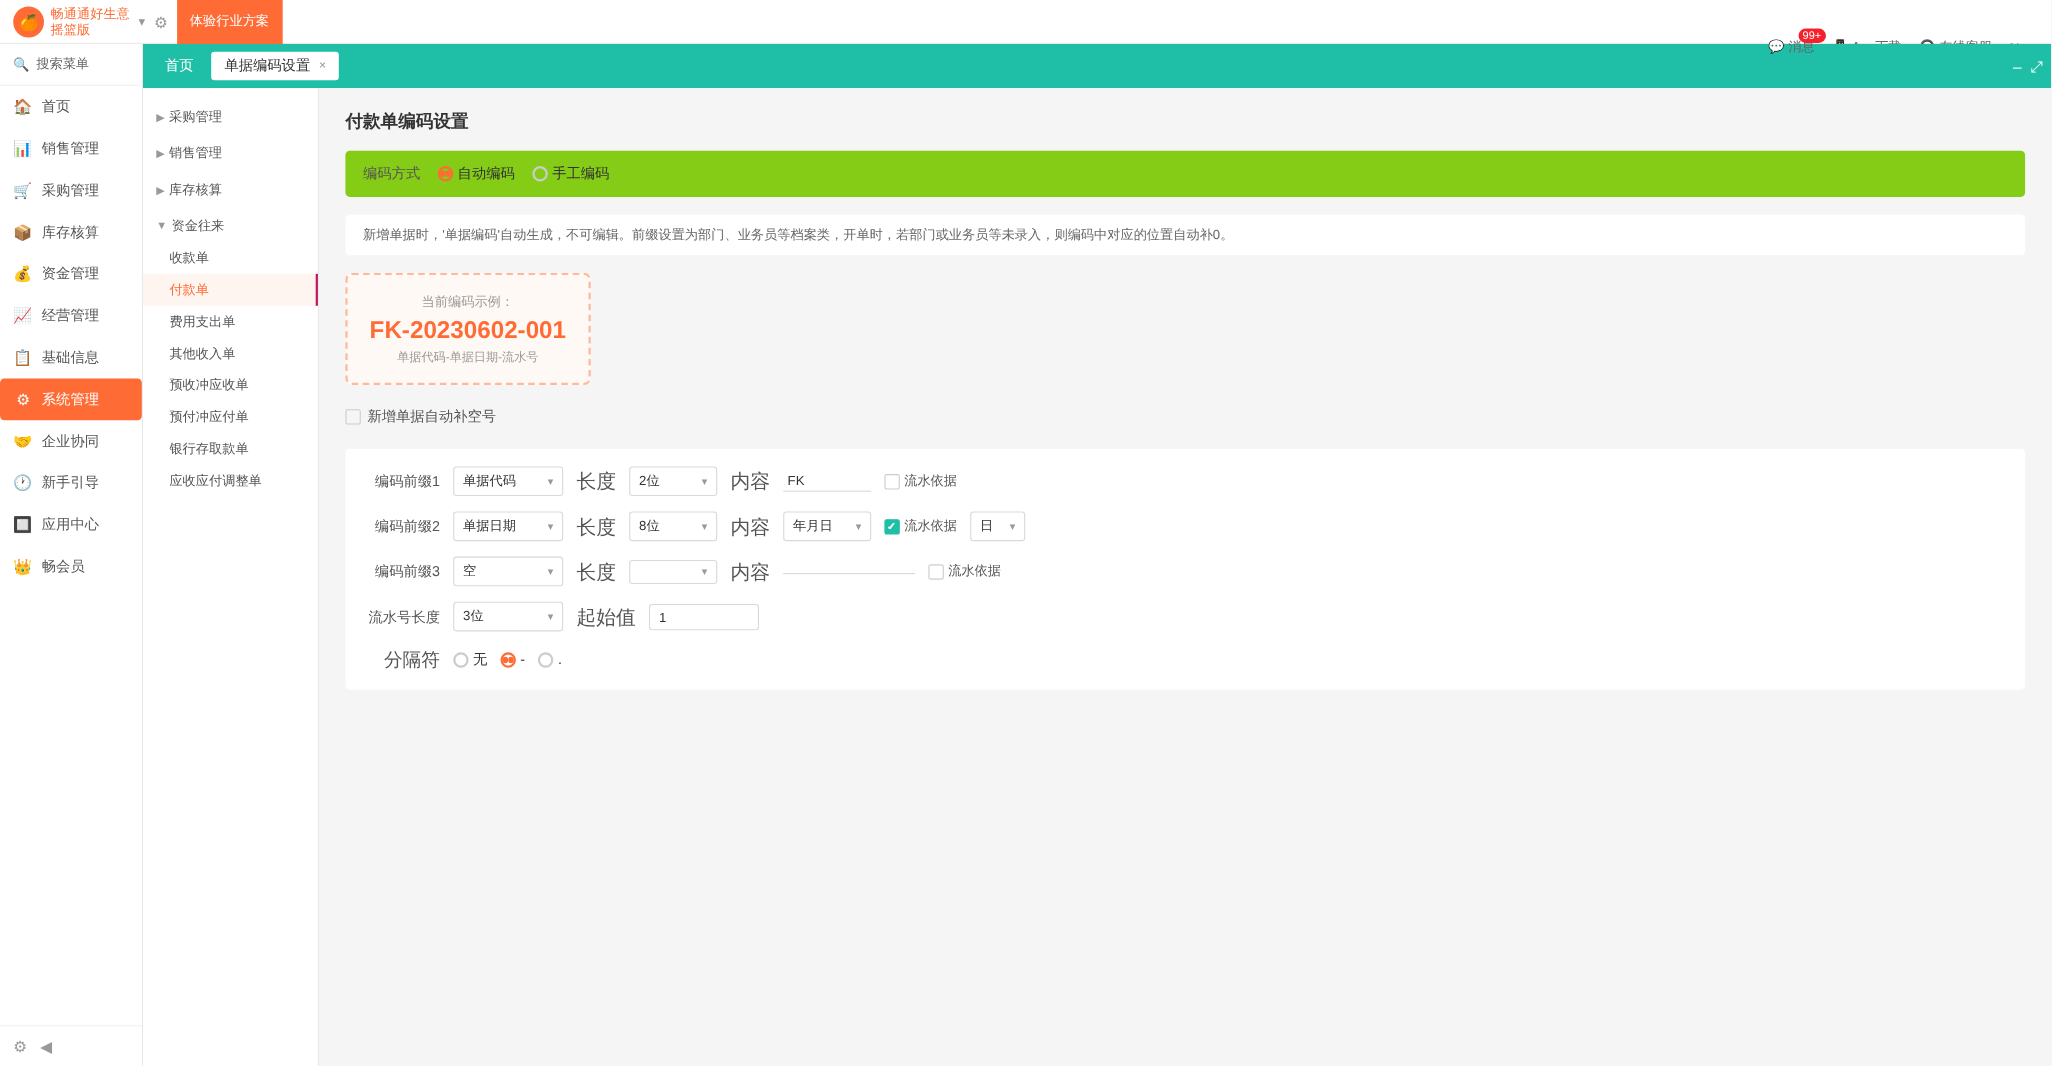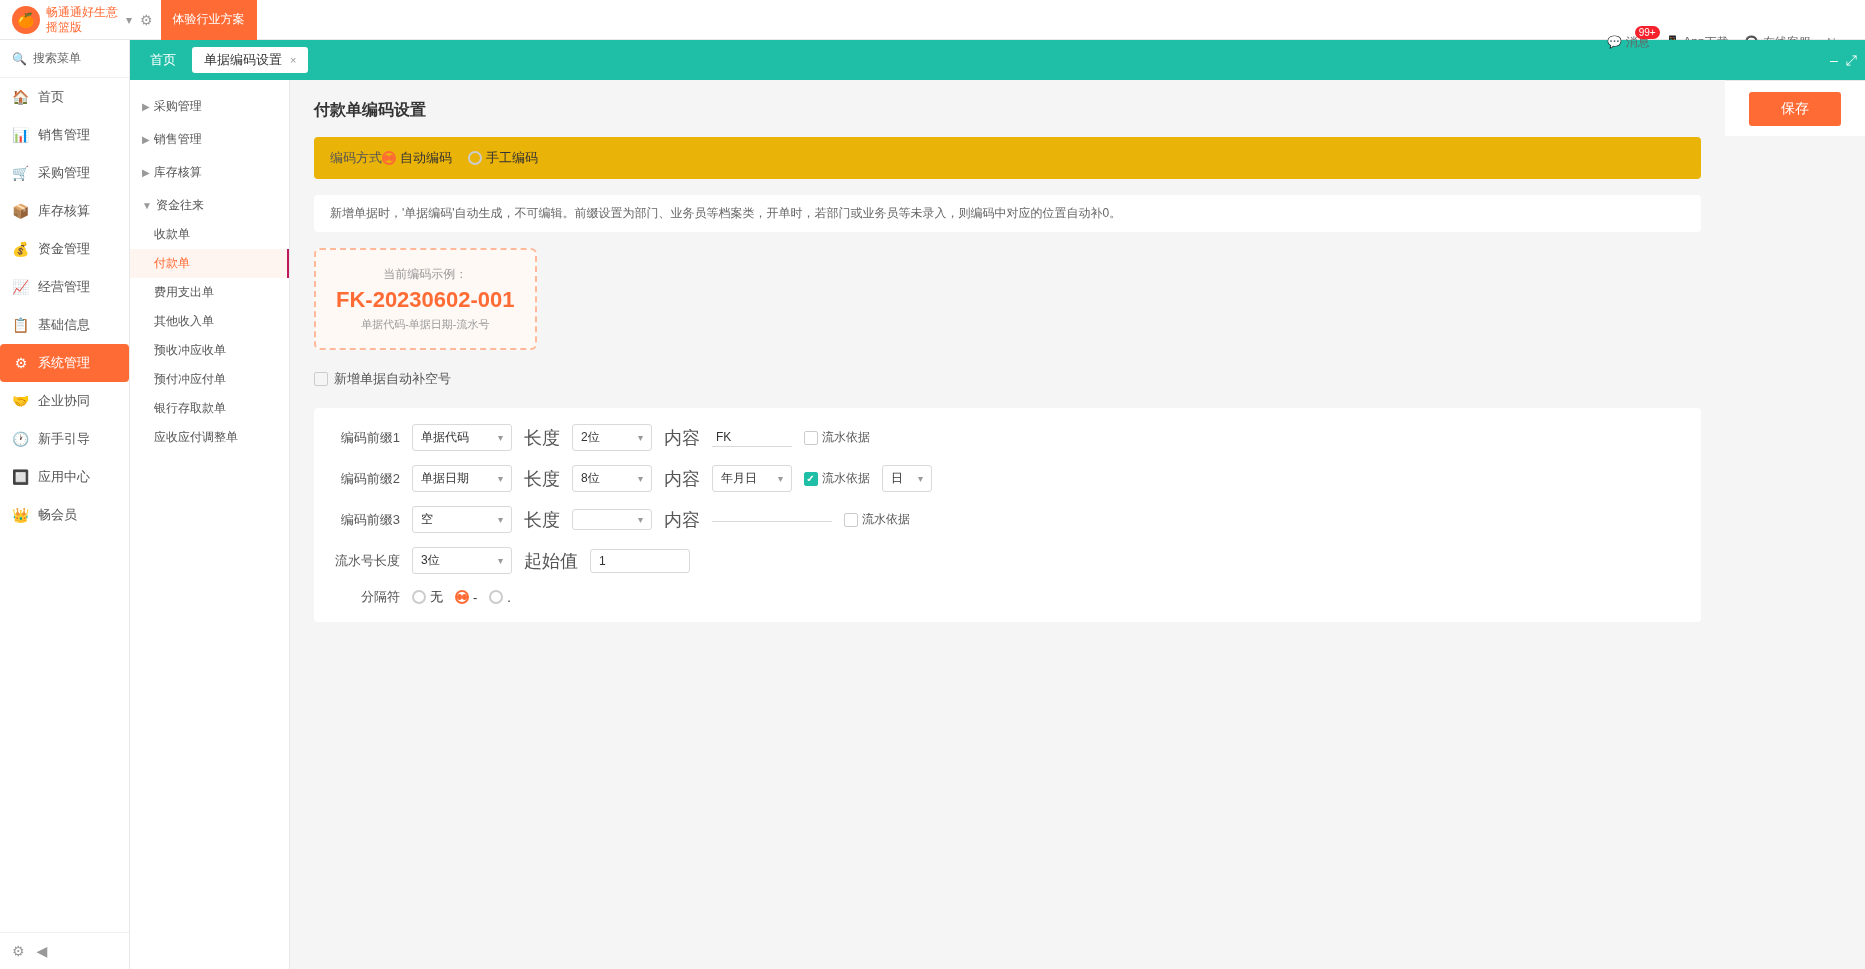--- a/index.html
+++ b/index.html
@@ -51,21 +51,21 @@
     .sub-group-title { display: flex; align-items: center; gap: 4px; padding: 6px 12px; color: #555; font-size: 12px; cursor: pointer; }
     .sub-group-title .arrow { font-size: 10px; color: #999; }
     .sub-item { padding: 6px 12px 6px 24px; color: #555; font-size: 12px; cursor: pointer; }
     .sub-item.active-selected { background: #ff6b35; color: #fff; }
 
     
     .main-content { flex: 1; padding: 20px 24px; overflow-y: auto; background: #f5f5f5; }
     .page-title { font-size: 16px; font-weight: bold; color: #333; margin-bottom: 16px; }
 
     
-    .encode-method { display: flex; align-items: center; background: #eab308; padding: 12px 16px; border-radius: 4px; margin-bottom: 16px; }
+    .encode-method { display: flex; align-items: center; gap: 16px; background: #84cc16; padding: 12px 16px; border-radius: 4px; margin-bottom: 16px; }
     .encode-label { color: #555; font-size: 13px; }
     .radio-group { display: flex; align-items: flex-end; gap: 16px; }
     .radio-item { display: flex; align-items: center; gap: 4px; cursor: pointer; font-size: 13px; color: #333; }
     .radio-dot { width: 14px; height: 14px; border-radius: 50%; border: 2px solid #ccc; display: flex; align-items: center; justify-content: center; }
     .radio-dot.checked { border-color: #ff6b35; }
     .radio-dot.checked::after { content: ''; width: 6px; height: 6px; background: #ff6b35; border-radius: 50%; display: block; }
 
     
     .info-text { font-size: 12px; color: #666; margin-bottom: 16px; background: #fff; padding: 10px 16px; border-radius: 4px; }
 
@@ -93,21 +93,21 @@
     .checkbox-inline .cb { width: 14px; height: 14px; border: 1px solid #ccc; border-radius: 2px; cursor: pointer; }
     .checkbox-inline .cb.checked { background: #1ebfa6; border-color: #1ebfa6; position: relative; }
     .checkbox-inline .cb.checked::after { content: '✓'; color: #fff; font-size: 10px; position: absolute; top: 0; left: 1px; }
 
     
     .bottom-bar { height: 56px; background: #fff; border-top: 1px solid #e8e8e8; display: flex; align-items: center; justify-content: flex-end; padding: 0 24px; flex-shrink: 0; }
     .save-btn { background: #ff6b35; color: #fff; border: none; padding: 8px 32px; border-radius: 3px; font-size: 14px; cursor: pointer; }
 
     
     .sep-row { display: flex; align-items: center; gap: 12px; margin-top: 8px; }
-    .sep-label { font-size: 13px; color: #555; width: 70px; text-align: right; }
+    .sep-label { font-size: 17px; color: #555; width: 70px; text-align: right; }
     .sep-options { display: flex; align-items: center; gap: 12px; }
     .sep-radio { display: flex; align-items: center; gap: 4px; font-size: 13px; cursor: pointer; }
     .sep-dot { width: 14px; height: 14px; border-radius: 50%; border: 2px solid #ccc; display: flex; align-items: center; justify-content: center; flex-shrink: 0; }
     .sep-dot.checked { border-color: #ff6b35; }
     .sep-dot.checked::after { content: ''; width: 6px; height: 6px; background: #ff6b35; border-radius: 50%; display: block; }
   </style>
 </head>
 <body>
 
 <div class="topbar">
@@ -254,21 +254,21 @@
             <div class="sub-item active-selected" style="background:#fff5f0; color:#ff6b35; border-right:2px solid #be185d;">付款单</div>
             <div class="sub-item">费用支出单</div>
             <div class="sub-item">其他收入单</div>
             <div class="sub-item">预收冲应收单</div>
             <div class="sub-item">预付冲应付单</div>
             <div class="sub-item">银行存取款单</div>
             <div class="sub-item">应收应付调整单</div>
           </div>
         </div>
 
-        <div style="display:flex; flex-direction:row; flex:1; overflow:hidden;">
+        <div style="display:flex; flex-direction:column; flex:1; overflow:hidden;">
           <div class="main-content">
             <div class="page-title">付款单编码设置</div>
 
             
             <div class="encode-method">
               <span class="encode-label">编码方式</span>
               <div class="radio-group">
                 <label class="radio-item">
                   <div class="radio-dot checked">
                       <span style="width:6px;height:6px;background:#ff6b35;border-radius:50%;display:block;"></span>
@@ -392,21 +392,18 @@
                   </label>
                   <label class="sep-radio">
                     <div class="sep-dot"></div>
                     <span>.</span>
                   </label>
                 </div>
               </div>
             </div>
           </div>
 
-          <div class="bottom-bar">
-            <button class="save-btn">保存</button>
-          </div>
         </div>
 
       </div>
     </div>
   </div>
 </div>
 
 </body></html>

